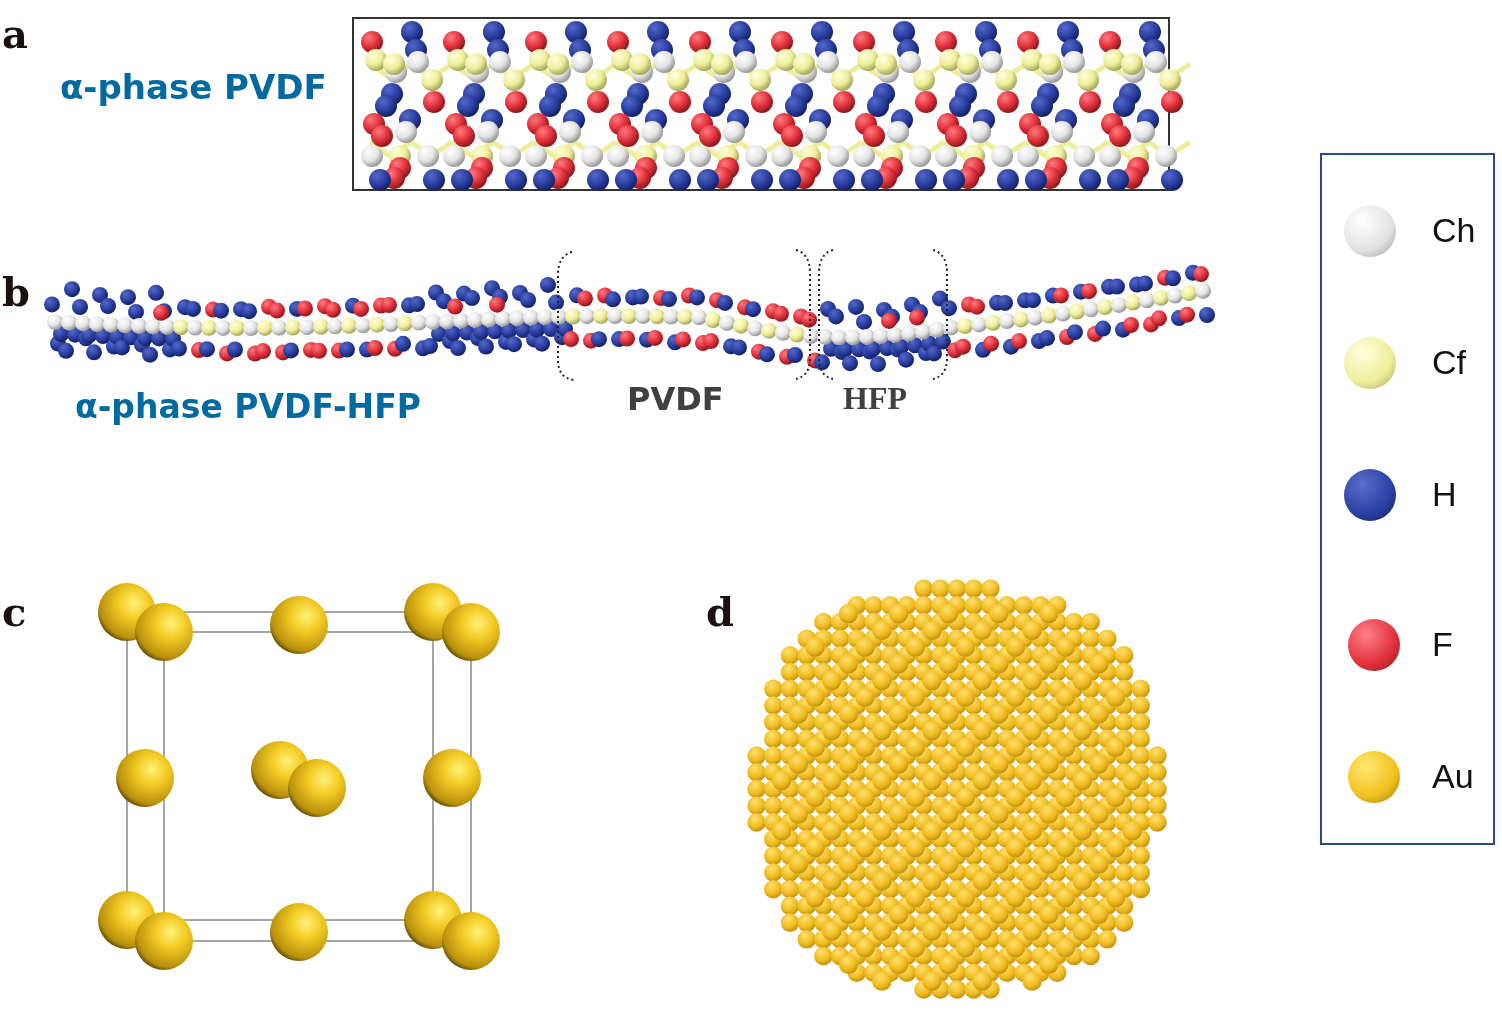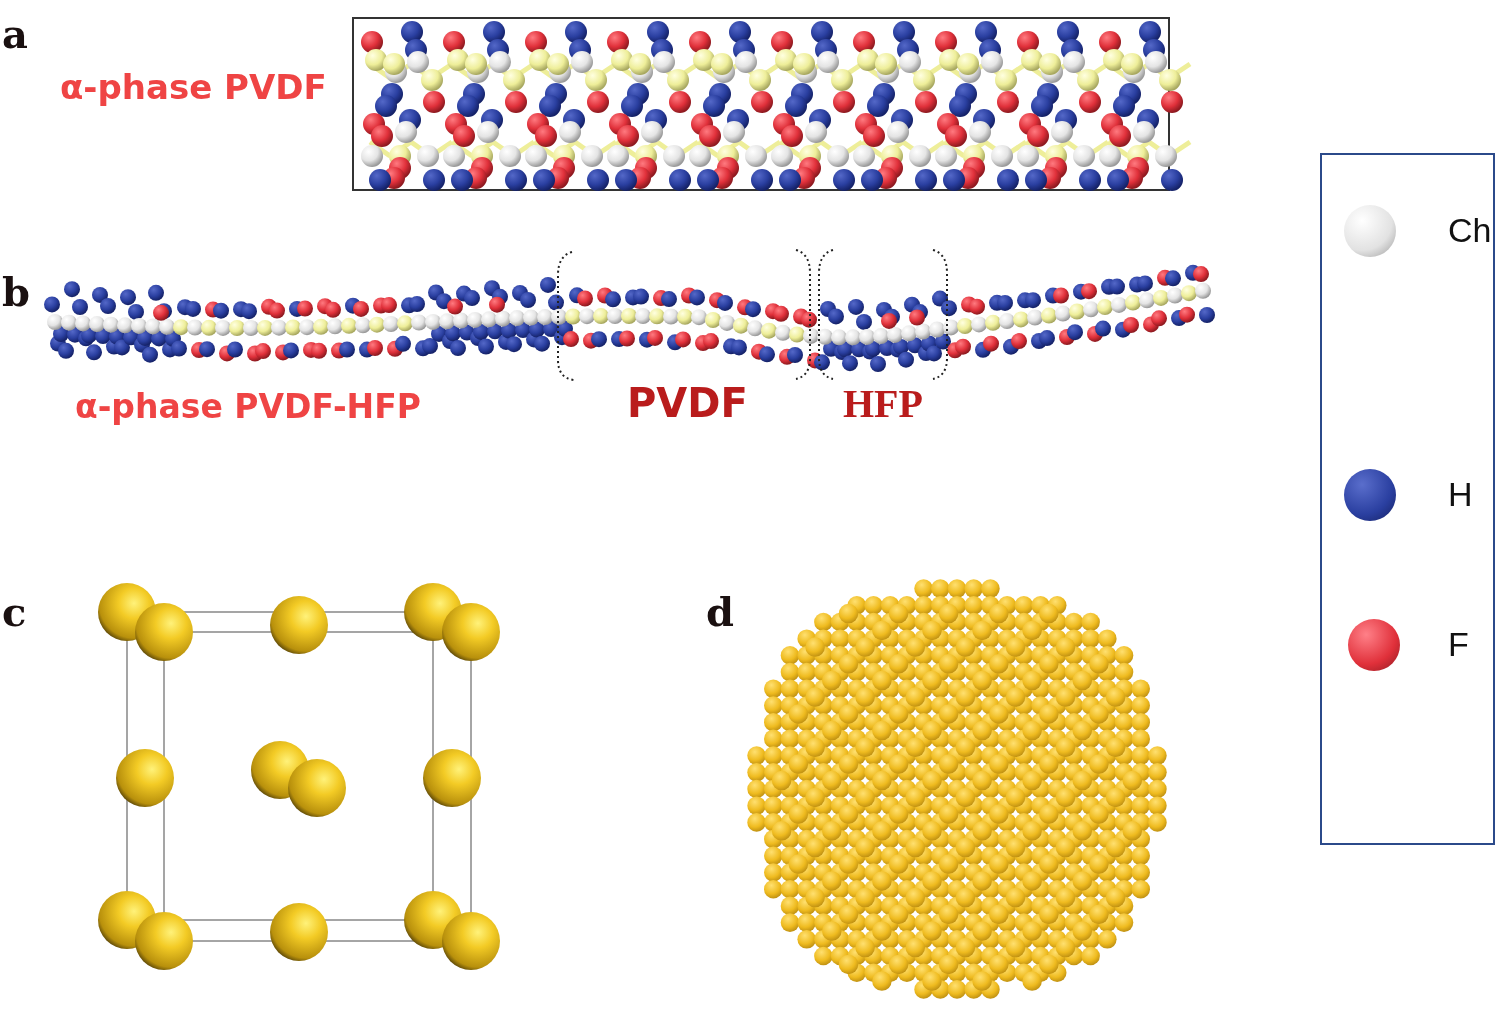--- a/index.html
+++ b/index.html
@@ -1,24 +1,24 @@
 <!DOCTYPE html>
 <html><head>
 <meta charset="utf-8">
 <style>
   html, body { margin:0; padding:0; background:#ffffff; }
   body { width:1502px; height:1028px; position:relative; overflow:hidden; font-family:"DejaVu Sans", sans-serif; }
   .panel-letter { position:absolute; font-family:"DejaVu Serif", serif; font-weight:bold; font-size:40px; color:#1a1010; line-height:1; }
-  .caption { position:absolute; font-family:"DejaVu Sans", sans-serif; font-weight:bold; color:#ef4444; line-height:1.25; }
-  .seg-label { position:absolute; font-family:"DejaVu Sans", sans-serif; font-weight:bold; font-size:40px; color:#b91c1c; }
+  .caption { position:absolute; font-family:"DejaVu Sans", sans-serif; font-weight:bold; color:#0369a1; line-height:1.25; }
+  .seg-label { position:absolute; font-family:"DejaVu Sans", sans-serif; font-weight:bold; font-size:32px; color:#404040; }
   svg.layer { position:absolute; left:0; top:0; }
   .legend { position:absolute; left:1320px; top:153px; width:175px; height:692px; border:2px solid #2b4a8a; box-sizing:border-box; background:#fff; }
   .legend-item { position:absolute; left:0; width:100%; height:60px; }
   .legend-ball { position:absolute; left:22px; top:4px; width:52px; height:52px; border-radius:50%; }
-  .legend-label { position:absolute; left:110px; top:10px; font-family:"Liberation Sans", sans-serif; font-size:34px; color:#111;margin-left:16px; }
+  .legend-label { position:absolute; left:110px; top:10px; font-family:"Liberation Sans", sans-serif; font-size:34px; color:#111; }
 </style>
 </head>
 <body>
 
 <div class="panel-letter" style="left:2px;top:14px;">a</div>
 <div class="panel-letter" style="left:2px;top:272px;">b</div>
 <div class="panel-letter" style="left:2px;top:592px;">c</div>
 <div class="panel-letter" style="left:706px;top:592px;">d</div>
 
 <div class="caption" style="left:60px;top:66px;font-size:34px;">
@@ -1332,21 +1332,29 @@
       <circle cx="982.1" cy="981.1" r="9.765" fill="url(#gAuD)"></circle>
       <circle cx="1032.1" cy="981.1" r="9.765" fill="url(#gAuD)"></circle>
     </g>
 </svg>
 
 <div class="legend">
   <div class="legend-item" style="top:46px;">
     <div class="legend-ball" style="background:radial-gradient(circle at 35% 30%, #ffffff, #e2e2e2 60%, #999 100%);"></div>
     <div class="legend-label">Ch</div>
   </div>
+  <div class="legend-item" style="top:178px;">
+    <div class="legend-ball" style="background:radial-gradient(circle at 35% 30%, #ffffe0, #eeee99 60%, #a0a060 100%);"></div>
+    <div class="legend-label">Cf</div>
+  </div>
   <div class="legend-item" style="top:310px;">
     <div class="legend-ball" style="background:radial-gradient(circle at 35% 30%, #5a6ecc, #2a3fa0 60%, #141f60 100%);"></div>
     <div class="legend-label">H</div>
   </div>
   <div class="legend-item" style="top:460px;">
     <div class="legend-ball" style="left:26px;background:radial-gradient(circle at 35% 30%, #ff8088, #e0303a 60%, #8a1a20 100%);"></div>
     <div class="legend-label">F</div>
   </div>
+  <div class="legend-item" style="top:592px;">
+    <div class="legend-ball" style="left:26px;background:radial-gradient(circle at 35% 30%, #ffe870, #f0c020 60%, #9a7a10 100%);"></div>
+    <div class="legend-label">Au</div>
+  </div>
 </div>
 
 </body></html>

